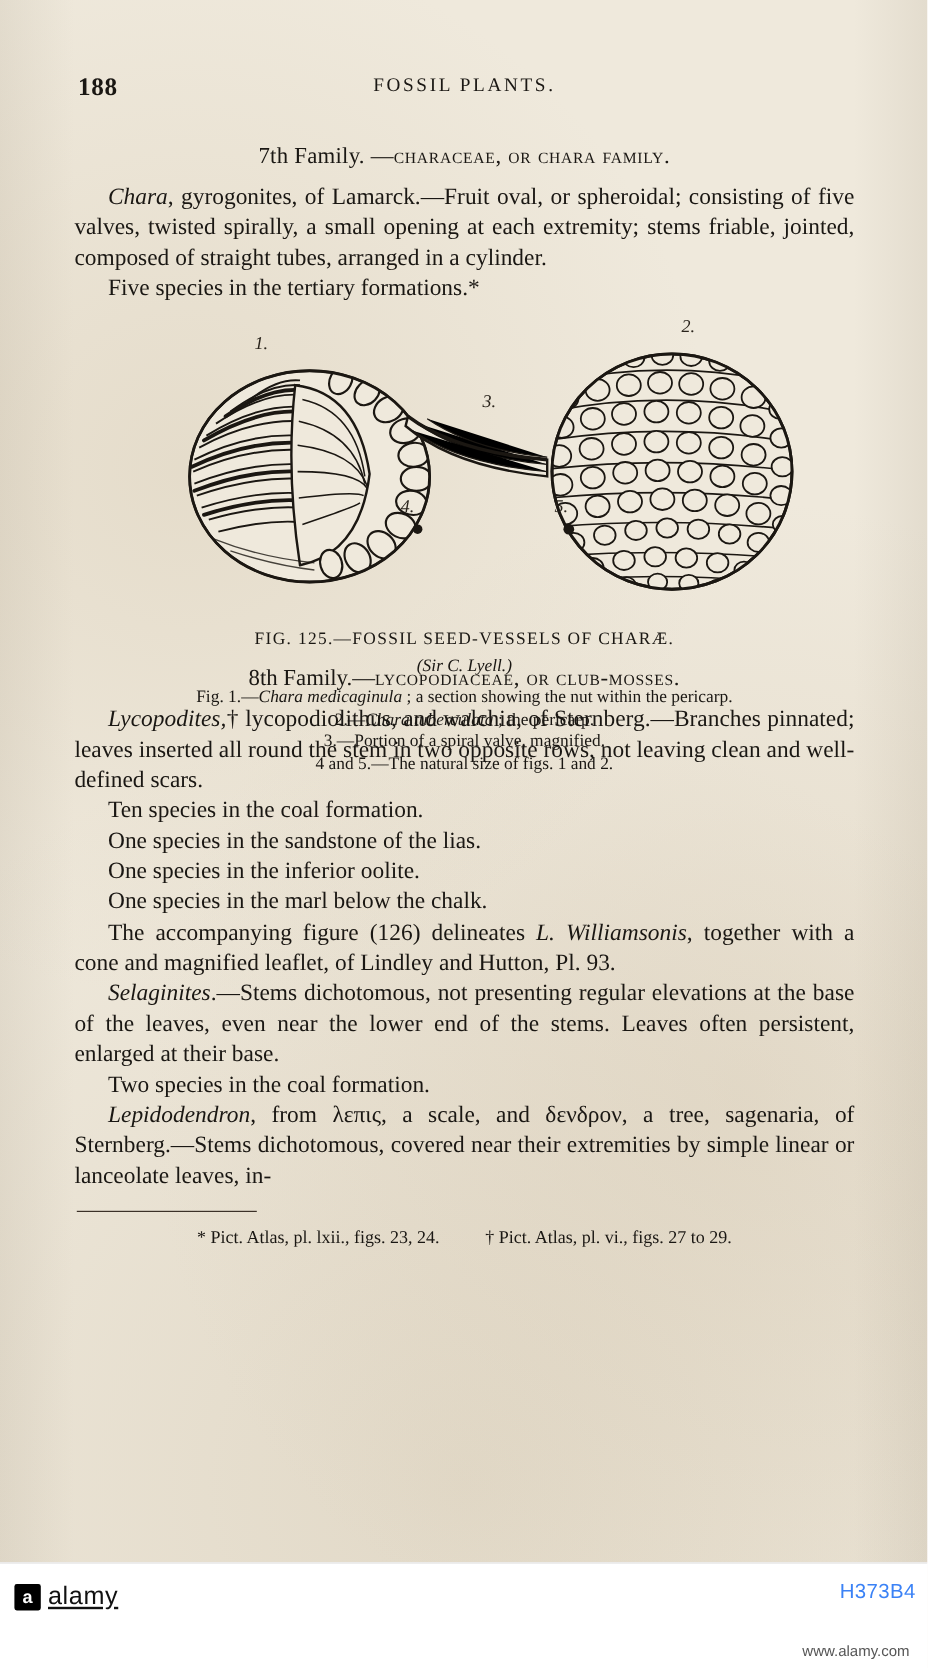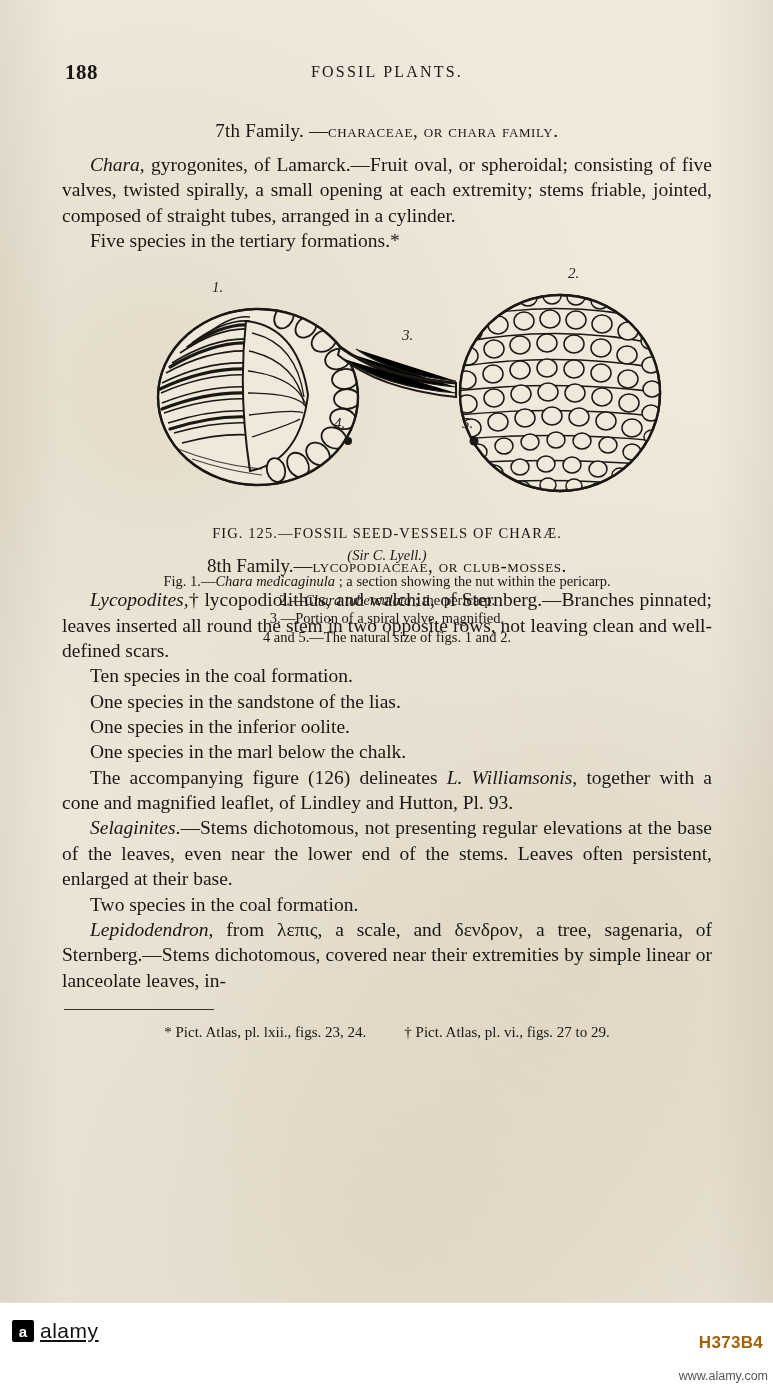--- a/index.html
+++ b/index.html
@@ -188,30 +188,30 @@
   .stock-word {
     font-family: "Liberation Sans", sans-serif;
     font-size: 21px;
     letter-spacing: 0.5px;
     color: #111;
     text-decoration: underline;
   }
   #stock-id {
     position: absolute;
     right: 10px;
-    top: 30px;
+    top: 14px;
     font-family: "Liberation Sans", sans-serif;
     font-size: 17px;
-    font-weight: bold;
-    color: #a16207;
+    font-weight: normal;
+    color: #3b82f6;
     letter-spacing: 0.3px;
   }
   #stock-url {
     position: absolute;
-    right: 5px;
+    right: 15px;
     bottom: 8px;
     font-family: "Liberation Sans", sans-serif;
     font-size: 12.5px;
     color: #555;
   }
   .seed-svg { display:block; }
 </style>
 </head>
 <body>
 

